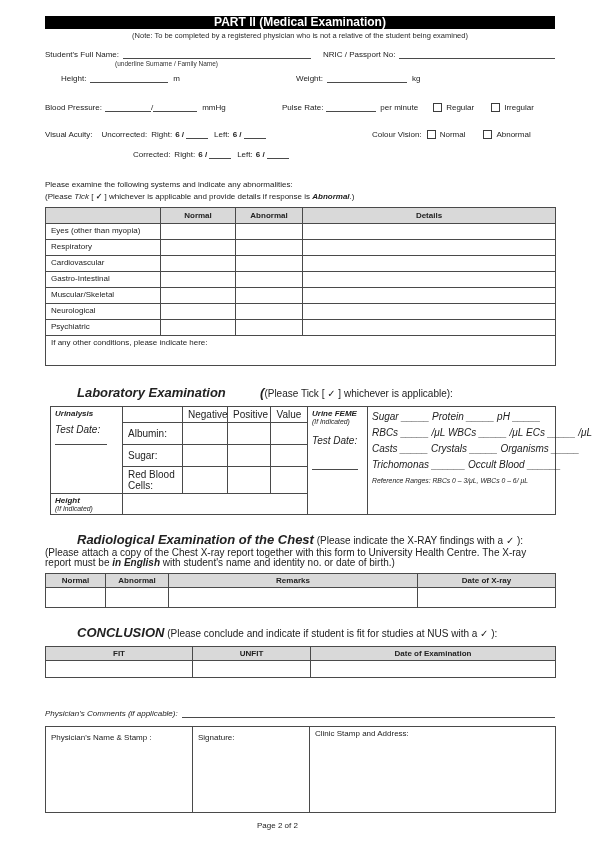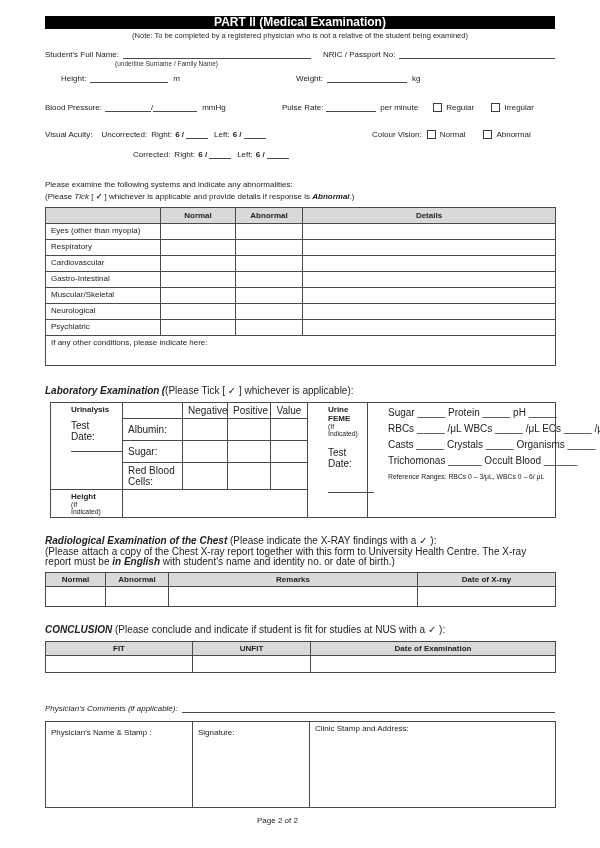--- a/index.html
+++ b/index.html
@@ -22,23 +22,23 @@
   .subnote{font-size:6.5px;color:#333;margin-left:70px;margin-top:1px;}
   .b{font-weight:bold;}
   .i{font-style:italic;}
   .bi{font-weight:bold;font-style:italic;}
   table{border-collapse:collapse;table-layout:fixed;}
   td,th{border:1px solid #4a4a4a;padding:2px 5px;font-size:8px;
     font-weight:normal;text-align:left;vertical-align:top;box-sizing:border-box;}
   .hdr{background:#d9d9d9;font-weight:bold;text-align:center;vertical-align:middle;}
   .small{font-size:10px;}
   .tiny{font-size:6.8px;}
-  .sec-title{font-size:10px;}
+  .sec-title{font-size:13px;margin-left:32px;}
   .sec-sub{font-size:10px;font-weight:normal;font-style:normal;}
-  .labcell{padding:2px 20px;}
+  .labcell{padding:2px 4px;font-style:italic;}
   .fcol{display:flex;flex-direction:column;height:100%;box-sizing:border-box;}
   .spacer{flex:1;}
   .femeline{line-height:16px;white-space:nowrap;}
   .footer{text-align:center;margin-top:8px;margin-right:45px;font-size:8px;}
 </style>
 </head>
 <body>
 
 <div class="page">
 

